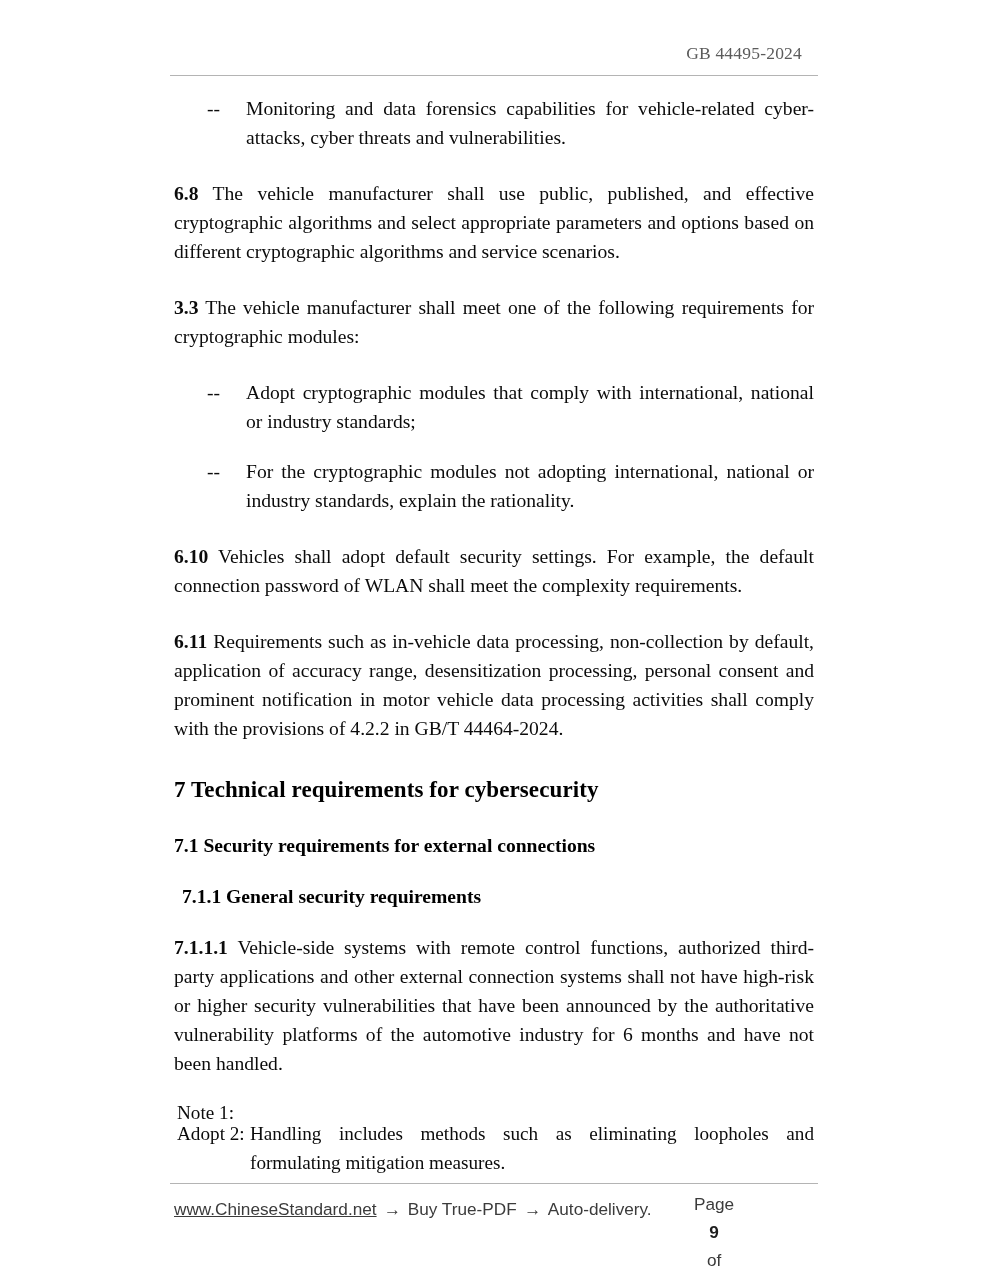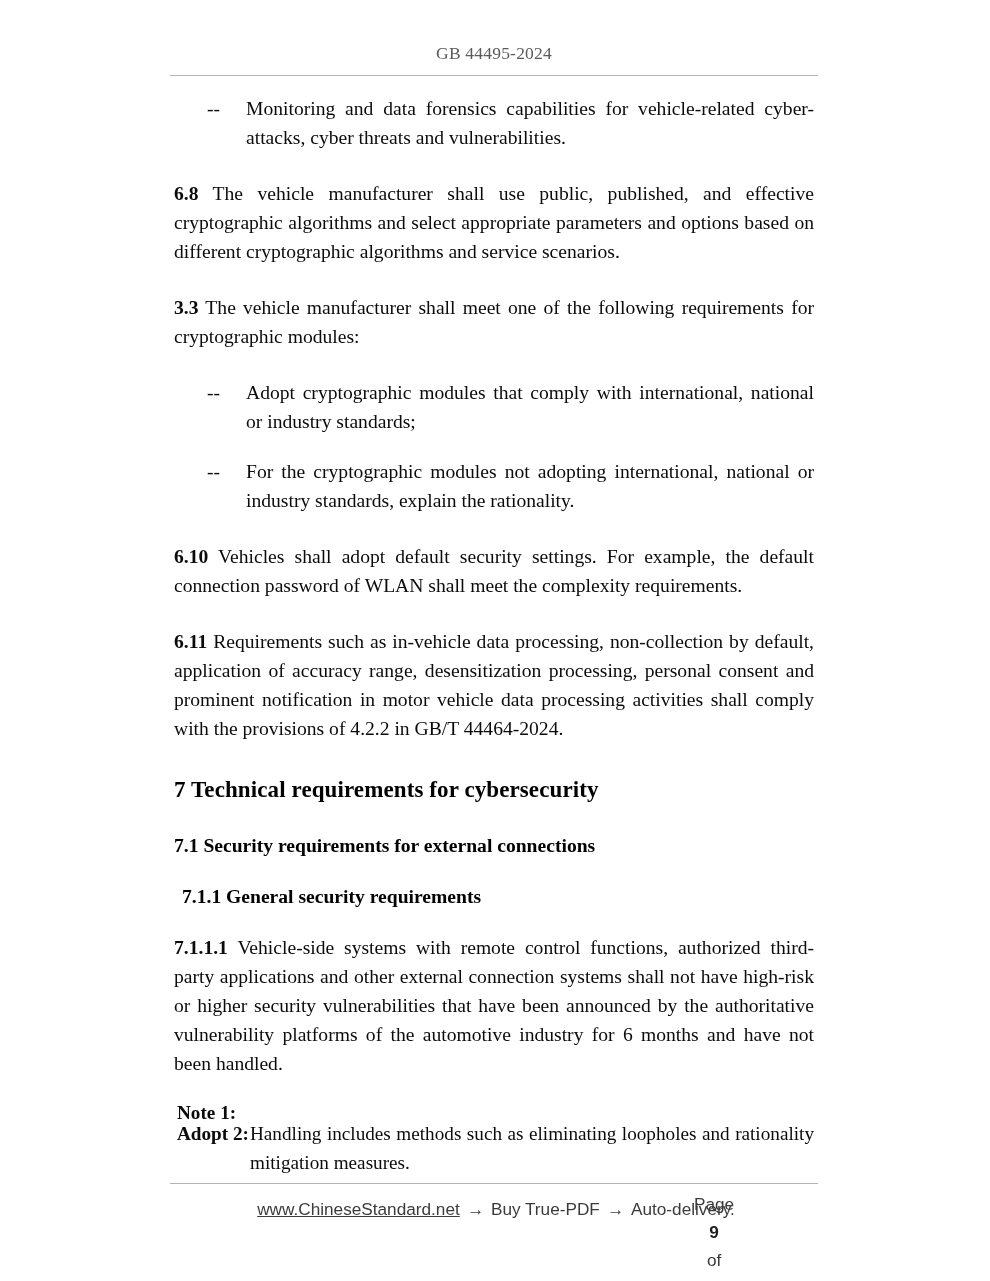--- a/index.html
+++ b/index.html
@@ -19,24 +19,24 @@
   .page {
     position: absolute;
     left: 0; top: 0;
     width: 990px;
     height: 1281px;
   }
 
   
   .running-head {
     position: absolute;
-    left: 170px;
+    left: 154px;
     top: 43px;
     width: 648px;
-    text-align: center;
+    text-align: right;
     font-size: 17.5px;
     color: #5b5b5b;
     letter-spacing: 0.2px;
   }
   .rule {
     position: absolute;
     left: 170px;
     width: 648px;
     height: 0;
     border-top: 1px solid #b4b4b4;
@@ -92,21 +92,21 @@
     padding-left: 76px;
     font-size: 19.2px;
     line-height: 28.5px;
     text-align: justify;
     color: #0b0b0b;
   }
   .note-item .note-label {
     position: absolute;
     left: 3px;
     top: 0;
-    font-weight: bold;
+    font-weight: normal;
     font-size: 19.2px;
     line-height: 28.5px;
     white-space: nowrap;
   }
 
   
   h1.h-major {
     margin: 0;
     font-size: 23px;
     line-height: 32px;
@@ -134,21 +134,20 @@
     position: absolute;
     left: 174px;
     top: 1194px;
     width: 644px;
     height: 30px;
     font-family: "Liberation Sans", "DejaVu Sans", sans-serif;
     font-size: 17.2px;
     color: #3b3b3b;
     display: flex;
     align-items: center;
-    justify-content: center;
   }
   .footer-left {
     display: flex;
     align-items: baseline;
     gap: 7px;
     white-space: nowrap;
   }
   .footer-url {
     text-decoration: underline;
     color: #3b3b3b;
@@ -235,21 +234,21 @@
     <div class="spacer-md"></div>
 
     <div class="note-item">
       <span class="note-label">Note 1:</span>
     </div>
 
     <div class="spacer-md"></div>
 
     <div class="note-item">
       <span class="note-label">Adopt 2:</span>
-      <span>Handling includes methods such as eliminating loopholes and rationality mitigation measures.</span>
+      <span>Handling includes methods such as eliminating loopholes and formulating mitigation measures.</span>
     </div>
 
     <div class="spacer-md"></div>
 
   </div>
 
   <div class="rule rule-bottom"></div>
 
   <div class="footer">
     <div class="footer-left">

